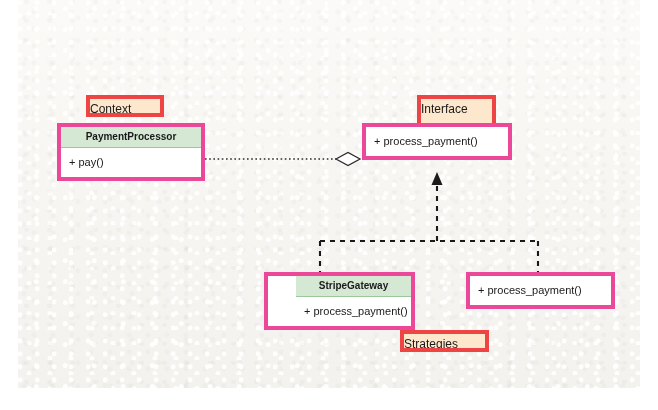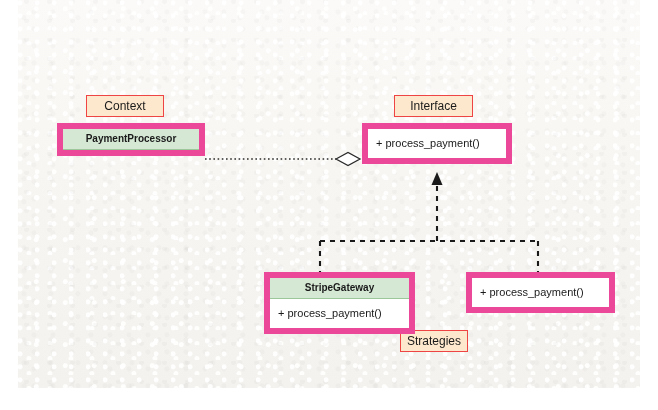--- a/index.html
+++ b/index.html
@@ -52,21 +52,21 @@
     font-weight: 400;
     color: #1c1c1c;
     letter-spacing: 0.2px;
     white-space: nowrap;
   }
 
   
   .uml-box {
     position: absolute;
     box-sizing: border-box;
-    border: 6px solid #ec4899;
+    border: 4px solid #ec4899;
     background: #ffffff;
   }
   .uml-header {
     box-sizing: border-box;
     height: 21px;
     line-height: 20px;
     background: #d5e8d4;
     border-bottom: 1px solid #9bc79b;
     text-align: center;
     font-size: 10px;
@@ -82,38 +82,38 @@
     padding-left: 8px;
     background: #ffffff;
     font-size: 11px;
     color: #1a1a1a;
     white-space: nowrap;
     overflow: hidden;
   }
 
   #box-payment-processor { left: 57px;  top: 123px; width: 148px; }
   #box-payment-gateway   { left: 362px; top: 123px; width: 150px; }
-  #box-stripe-gateway    { left: 264px; top: 272px; width: 151px; }
+  #box-stripe-gateway    { left: 264px; top: 272px; width: 151px; padding-left: 28px; }
   #box-razorpay-gateway  { left: 466px; top: 272px; width: 149px; }
 
   
   .anno {
     position: absolute;
     box-sizing: border-box;
     background: #fde8cd;
-    border: 1px solid #ef4444;
-    text-align: center;
+    border: 4px solid #ef4444;
+    text-align: left;
     font-size: 12px;
     color: #1a1a1a;
     white-space: nowrap;
     overflow: hidden;
   }
   #anno-context    { left: 86px;  top: 95px;  width: 78px;  height: 22px; line-height: 20px; }
-  #anno-interface  { left: 394px; top: 95px;  width: 79px;  height: 22px; line-height: 20px; }
-  #anno-strategies { left: 400px; top: 330px; width: 68px;  height: 22px; line-height: 20px; }
+  #anno-interface  { left: 417px; top: 95px;  width: 79px;  height: 34px; line-height: 20px; }
+  #anno-strategies { left: 400px; top: 330px; width: 89px;  height: 22px; line-height: 20px; }
 
   
   #connectors {
     position: absolute;
     left: 0;
     top: 0;
     width: 658px;
     height: 410px;
     overflow: visible;
   }
@@ -142,20 +142,21 @@
   </svg>
 
   <div class="anno" id="anno-context">Context</div>
 
   <div class="anno" id="anno-interface">Interface</div>
 
   <div class="anno" id="anno-strategies">Strategies</div>
 
   <div class="uml-box" id="box-payment-processor">
     <div class="uml-header">PaymentProcessor</div>
+    <div class="uml-body">+ pay()</div>
   </div>
 
   <div class="uml-box" id="box-payment-gateway">
     <div class="uml-body">+ process_payment()</div>
   </div>
 
   <div class="uml-box" id="box-stripe-gateway">
     <div class="uml-header">StripeGateway</div>
     <div class="uml-body">+ process_payment()</div>
   </div>

